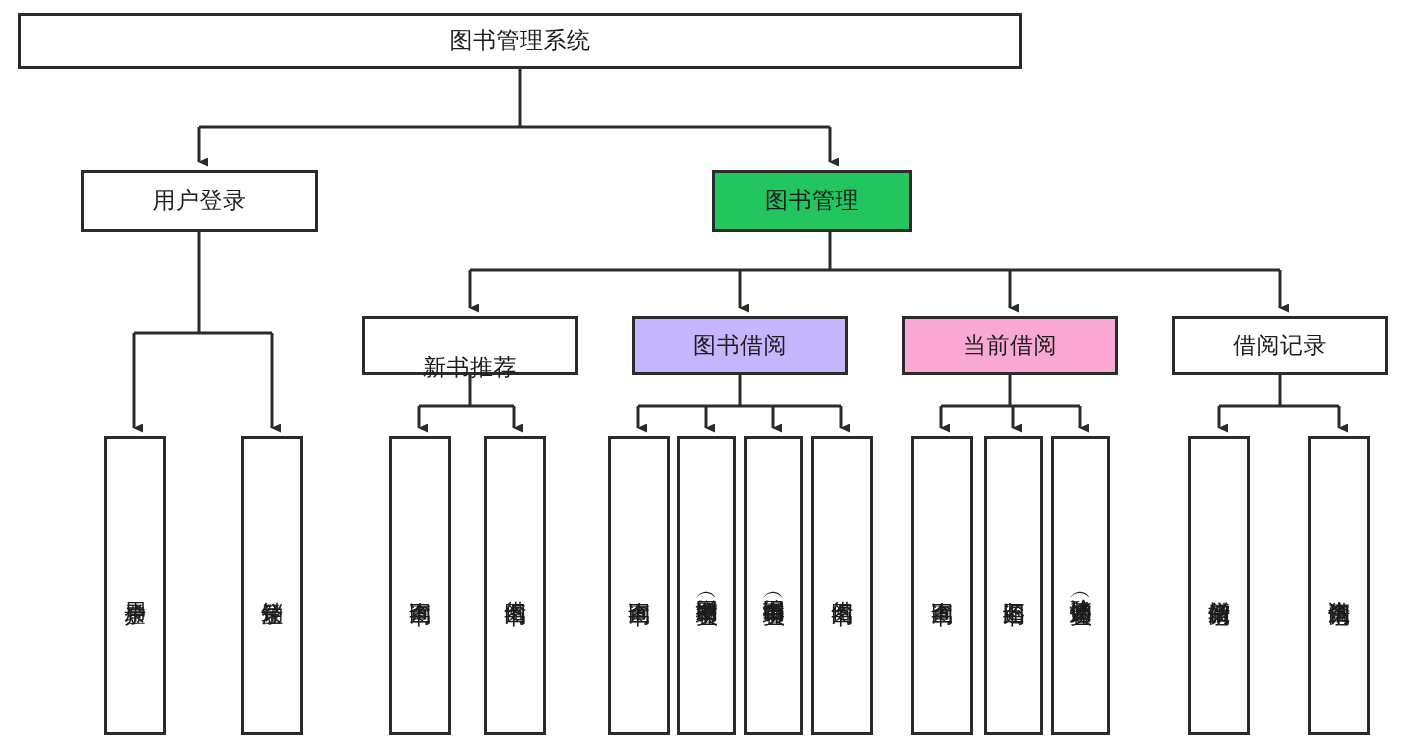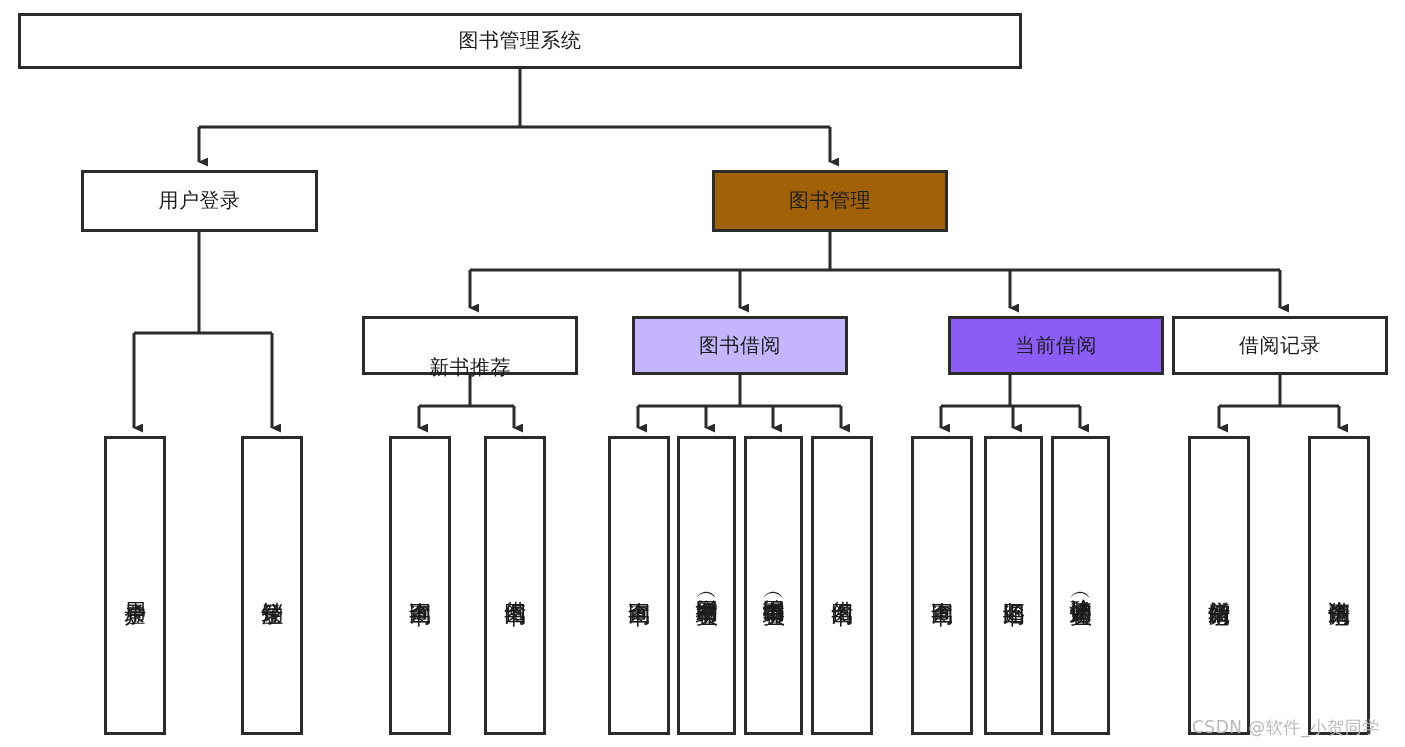--- a/index.html
+++ b/index.html
@@ -31,21 +31,21 @@
     position: absolute;
     box-sizing: border-box;
     background: #ffffff;
     border: 3px solid #2b2b2b;
     display: flex;
     align-items: center;
     justify-content: center;
     text-align: center;
   }
   .node .label {
-    font-size: 20px;
+    font-size: 23px;
     line-height: 1.18;
     letter-spacing: 0.5px;
     color: #1c1c1c;
     white-space: nowrap;
   }
   .node.leaf {
     border-width: 3px;
     align-items: center;
     justify-content: center;
   }
@@ -122,31 +122,31 @@
     </g>
   </svg>
 
   <div class="node" style="left: 18px; top: 13px; width: 1004px; height: 56px; border-color: rgb(43, 43, 43); background: rgb(255, 255, 255);">
     <span class="label" style="color: rgb(28, 28, 28);">图书管理系统</span>
   </div>
 
   <div class="node" style="left: 81px; top: 170px; width: 237px; height: 62px; border-color: rgb(43, 43, 43); background: rgb(255, 255, 255);">
     <span class="label" style="color: rgb(28, 28, 28);">用户登录</span>
   </div>
-  <div class="node" style="left: 712px; top: 170px; width: 236px; height: 62px; border-color: rgb(43, 43, 43); background: #a16207;">
+  <div class="node" style="left: 712px; top: 170px; width: 200px; height: 62px; border-color: rgb(43, 43, 43); background: #22c55e;">
     <span class="label" style="color: rgb(28, 28, 28);">图书管理</span>
   </div>
 
   <div class="node" style="left: 362px; top: 316px; width: 216px; height: 59px; border-color: rgb(43, 43, 43); background: rgb(255, 255, 255);">
     <span class="label" style="color: rgb(28, 28, 28); margin-top: 44px;">新书推荐</span>
   </div>
   <div class="node" style="left: 632px; top: 316px; width: 216px; height: 59px; border-color: rgb(43, 43, 43); background: #c4b5fd;">
     <span class="label" style="color: rgb(28, 28, 28);">图书借阅</span>
   </div>
-  <div class="node" style="left: 948px; top: 316px; width: 216px; height: 59px; border-color: rgb(43, 43, 43); background: #8b5cf6;">
+  <div class="node" style="left: 902px; top: 316px; width: 216px; height: 59px; border-color: rgb(43, 43, 43); background: #f9a8d4;">
     <span class="label" style="color: rgb(28, 28, 28);">当前借阅</span>
   </div>
   <div class="node" style="left: 1172px; top: 316px; width: 216px; height: 59px; border-color: rgb(43, 43, 43); background: rgb(255, 255, 255); align-items: center;">
     <span class="label" style="color: rgb(28, 28, 28);">借阅记录</span>
   </div>
 
   <div class="node leaf" style="left: 104px; top: 436px; width: 62px; height: 299px; border-color: rgb(43, 43, 43); background: rgb(255, 255, 255);">
     <span class="label" style="color: rgb(28, 28, 28);">用户登录</span>
   </div>
   <div class="node leaf" style="left: 241px; top: 436px; width: 62px; height: 299px; border-color: rgb(43, 43, 43); background: rgb(255, 255, 255);">
@@ -179,15 +179,14 @@
   <div class="node leaf" style="left: 1051px; top: 436px; width: 59px; height: 299px; border-color: rgb(43, 43, 43); background: rgb(255, 255, 255);">
     <span class="label" style="color: rgb(28, 28, 28);">确认归还（管理员）</span>
   </div>
   <div class="node leaf" style="left: 1188px; top: 436px; width: 62px; height: 299px; border-color: rgb(43, 43, 43); background: rgb(255, 255, 255);">
     <span class="label" style="color: rgb(28, 28, 28);">新增借阅记录</span>
   </div>
   <div class="node leaf" style="left: 1308px; top: 436px; width: 62px; height: 299px; border-color: rgb(43, 43, 43); background: rgb(255, 255, 255);">
     <span class="label" style="color: rgb(28, 28, 28);">查询借阅记录</span>
   </div>
 
-  <div class="watermark" style="left: 1192px; top: 716px; color: rgb(185, 185, 185);">CSDN @软件_小贺同学</div>
 
 </div>
 
 </body></html>

